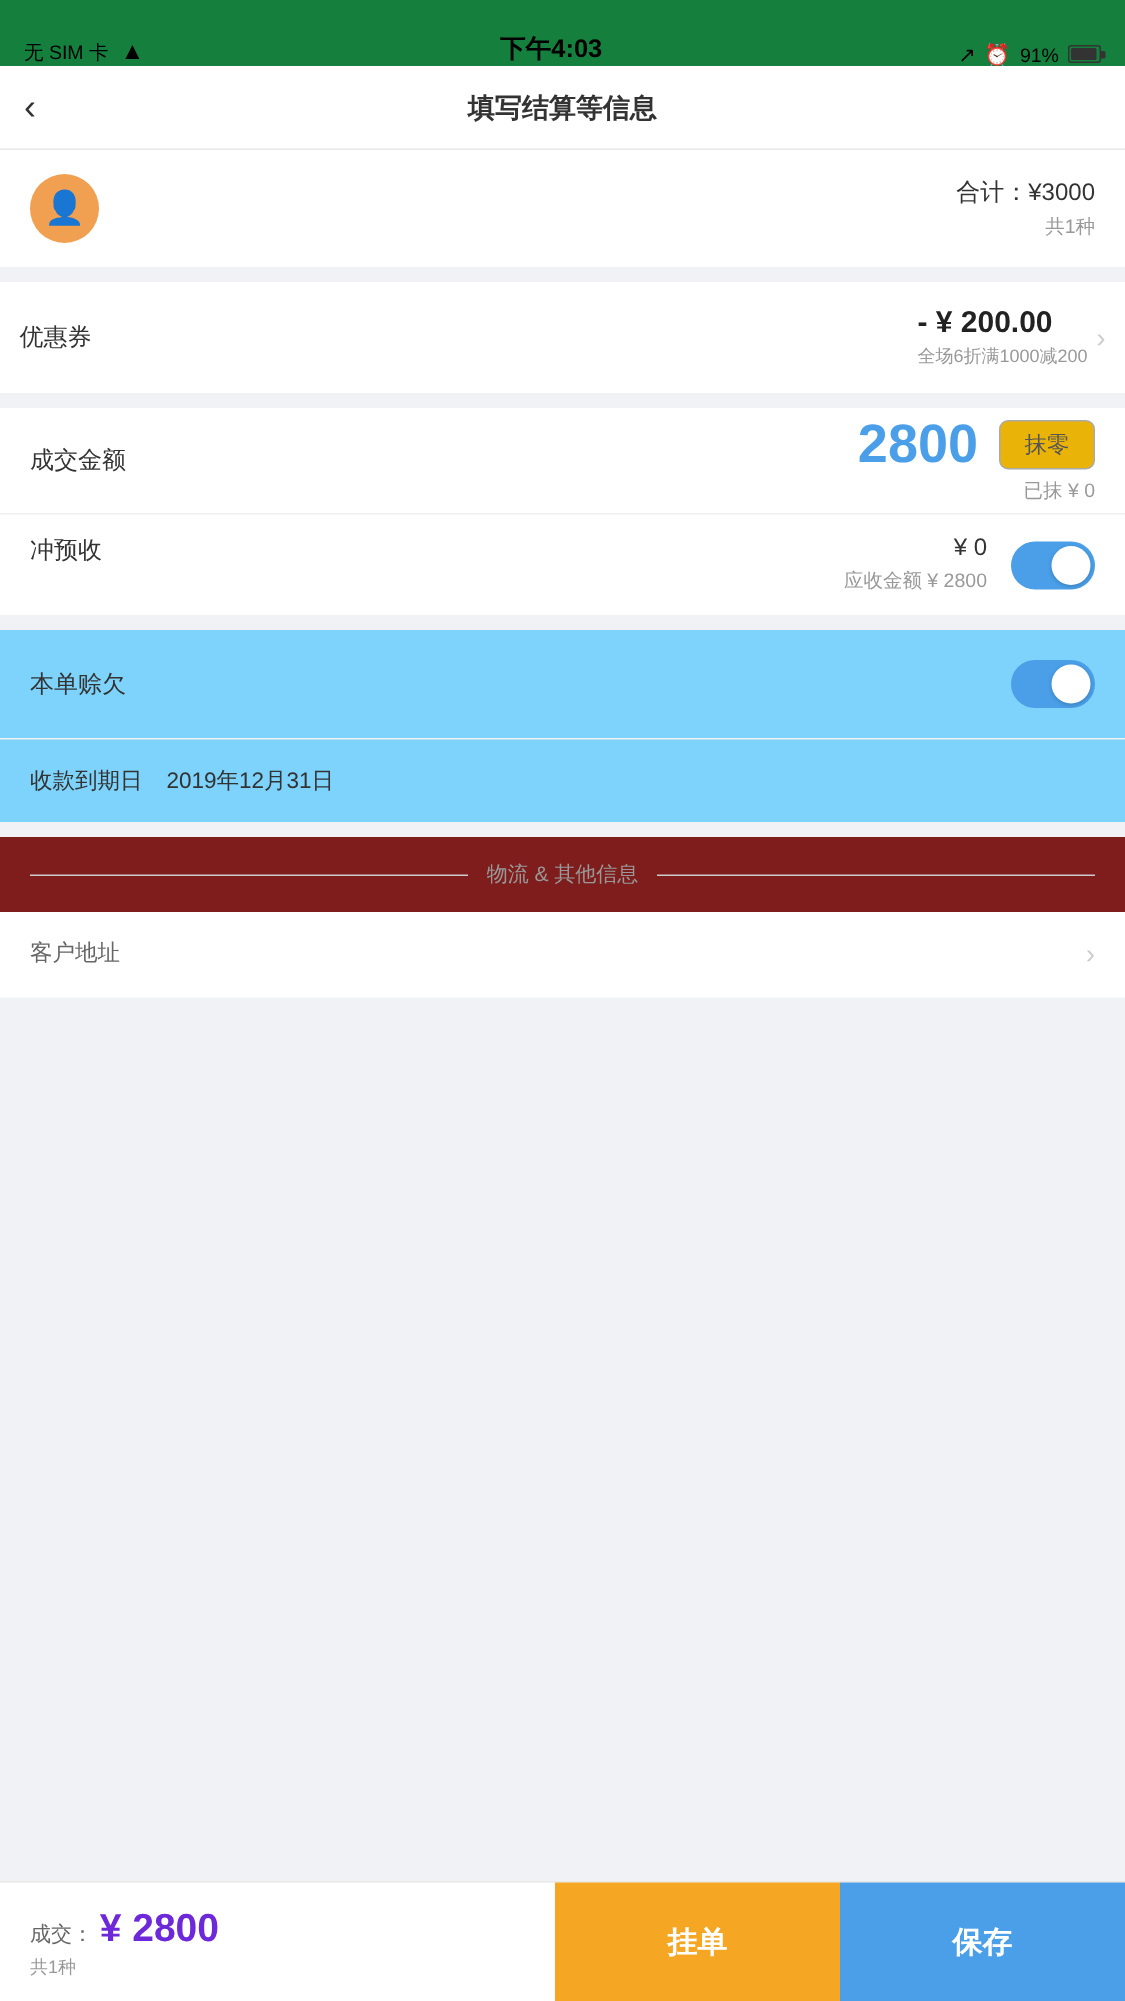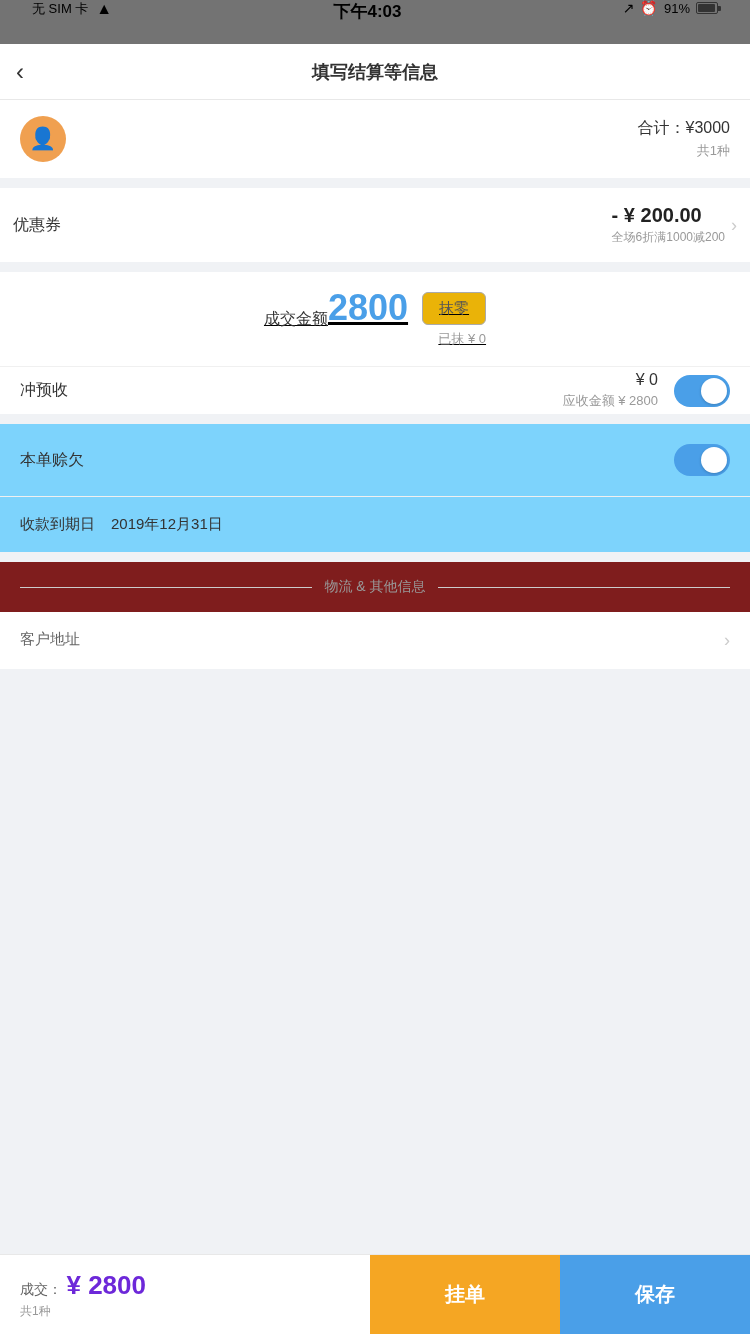--- a/index.html
+++ b/index.html
@@ -9,25 +9,25 @@
       background: #f0f2f5;
       width: 750px;
       min-height: 1334px;
       position: relative;
       overflow-x: hidden;
     }
 
     
     .status-bar {
       height: 44px;
-      background: #737373;
-      display: flex;
-      align-items: flex-start;
-      justify-content: space-between;
-      padding: 0 32px;
+      background: #15803d;
+      display: flex;
+      align-items: flex-end;
+      justify-content: space-between;
+      padding: 0 16px;
       font-size: 15px;
       font-weight: 500;
     }
     .status-left { display: flex; align-items: center; gap: 8px; }
     .status-center { font-size: 17px; font-weight: 600; }
     .status-right { display: flex; align-items: center; gap: 6px; font-size: 14px; }
 
     
     .nav-bar {
       height: 56px;
@@ -142,23 +142,22 @@
     }
 
     
     .amount-section {
       background: #fff;
       margin-bottom: 10px;
     }
     .amount-row {
       display: flex;
       align-items: center;
-      padding: 18px 20px;
-      justify-content: center;
-      text-decoration: underline;
+      padding: 6px 20px;
+      justify-content: space-between;
     }
     .amount-label {
       font-size: 16px;
       color: #333;
     }
     .amount-right {
       display: flex;
       align-items: center;
       gap: 14px;
     }
@@ -180,22 +179,21 @@
     .amount-sub {
       font-size: 13px;
       color: #999;
       text-align: right;
       margin-top: 4px;
     }
 
     
     .prepay-row {
       display: flex;
-      align-items: center;
-      padding: 4px 20px;
+      padding: 14px 20px;
       justify-content: space-between;
       border-top: 1px solid #f0f0f0;
     }
     .prepay-label {
       font-size: 16px;
       color: #333;
     }
     .prepay-right {
       display: flex;
       align-items: center;

